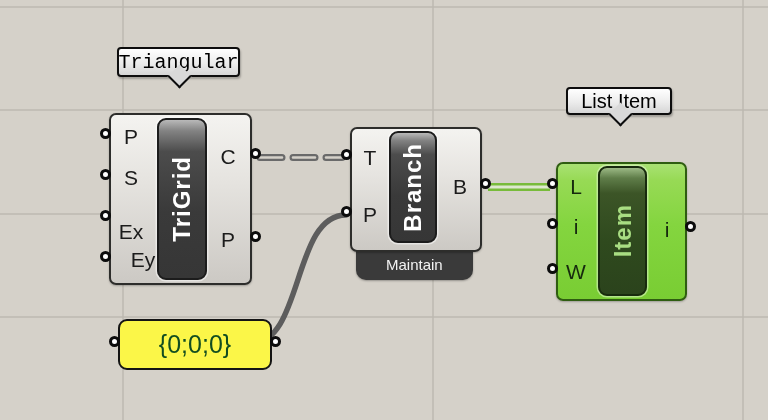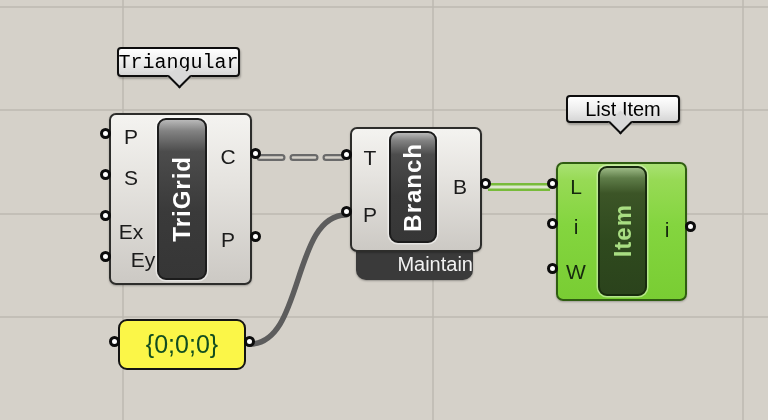--- a/index.html
+++ b/index.html
@@ -52,23 +52,24 @@
     border-color: #182a0e;
     background: linear-gradient(180deg, #9cb985 0%, #5f7d49 8%, #3c5527 20%, #2f4a1e 58%, #2b431c 100%);
     box-shadow: 0 0 0 1.5px rgba(228,248,208,0.55);
   }
   .selected .capsule span { color: #a8dd82; }
   .selected .port { color: #16290e; }
 
   .tag {
     position: absolute; z-index: 0;
     background: #3a3a3a; color: #f2f2f2;
-    font-size: 20px; text-align: right; line-height: 31px;
+    font-size: 15px; text-align: left; line-height: 31px;
     border-radius: 0 0 10px 10px;
     box-shadow: 0 1px 2px rgba(0,0,0,0.3);
+    padding-left: 30px;
   }
 
   .panel-comp {
     position: absolute; z-index: 1;
   }
   .panel-body {
     position: absolute; inset: 0; z-index: 1;
     background: #fbf648;
     border: 2.5px solid #141414; border-radius: 9px;
     display: flex; align-items: center; justify-content: center;
@@ -161,26 +162,26 @@
     <div class="port" style="left:2px; top:12px;">L</div>
     <div class="port" style="left:2px; top:52px;">i</div>
     <div class="port" style="left:2px; top:97px;">W</div>
     <div class="port" style="left:93px; top:55px;">i</div>
     <div class="grip" style="left:-9px; top:16px;"></div>
     <div class="grip" style="left:-9px; top:56px;"></div>
     <div class="grip" style="left:-9px; top:101px;"></div>
     <div class="grip" style="right:-9px; top:59px;"></div>
   </div>
 
-  <div class="panel-comp" style="left:118px; top:319px; width:128px; height:51px;border-radius:7px;">
+  <div class="panel-comp" style="left:118px; top:319px; width:154px; height:51px;border-radius:7px;">
     <div class="panel-body">{0;0;0}</div>
     <div class="grip" style="left:-9px; top:17px; z-index:2;"></div>
     <div class="grip" style="right:-9px; top:17px; z-index:2;"></div>
   </div>
 
   <div class="balloon" style="left:117px; top:47px; width:123px; height:30px;font-family:Liberation Mono, monospace; --tail-x:52px;">
     <span>Triangular</span>
   </div>
-  <div class="balloon" style="left:566px; top:95px; width:114px; height:28px; --tail-x:44px;">
+  <div class="balloon" style="left:566px; top:87px; width:106px; height:28px; --tail-x:44px;">
     <span>List Item</span>
   </div>
 
 </div>
 
 </body></html>

